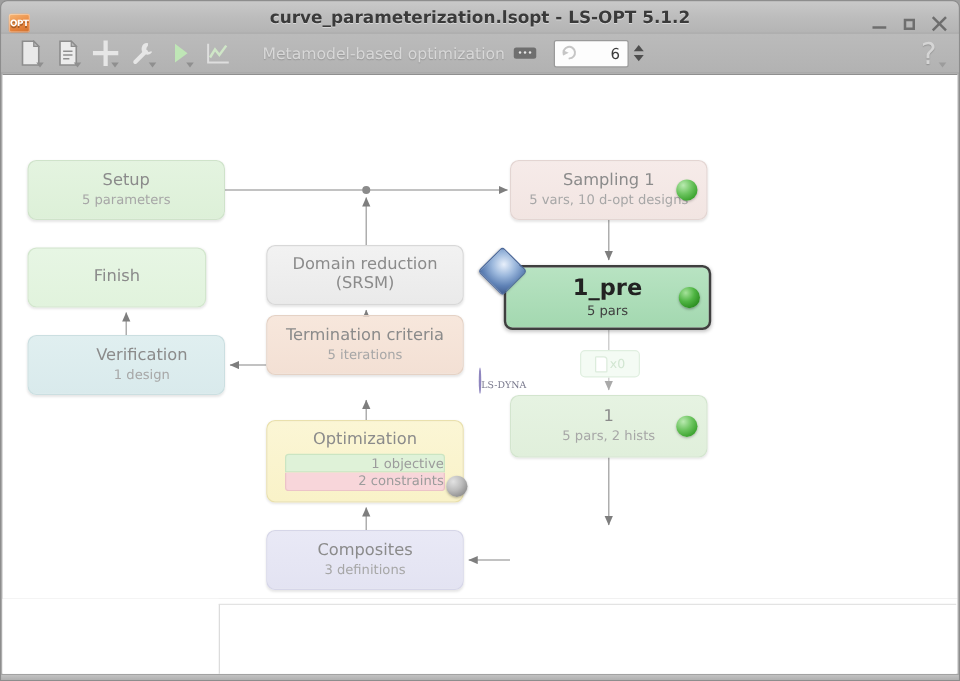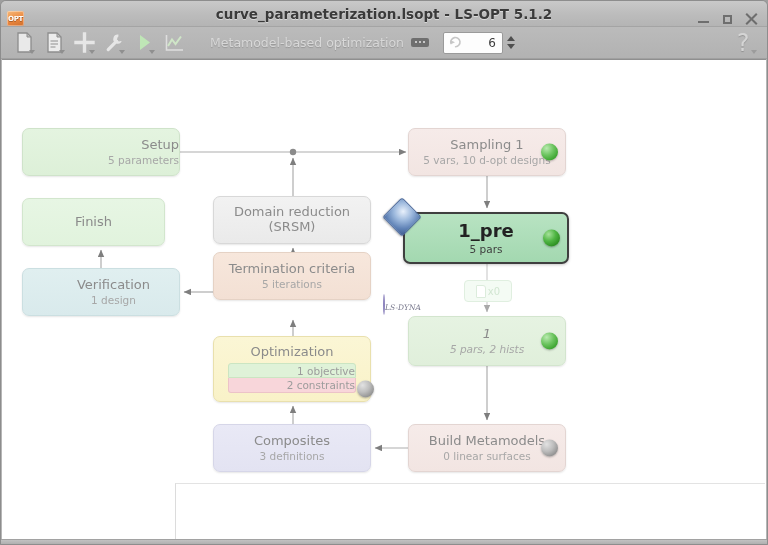--- a/index.html
+++ b/index.html
@@ -167,29 +167,29 @@
   }
   .node .title {
     font-size: 13px; color: #8b8b8b;
     line-height: 1.15;
     text-align: center;
   }
   .node .sub {
     font-size: 10.5px; color: #a7a7a7;
     margin-top: 2px; text-align: center;
   }
-  .node.green   { background: linear-gradient(180deg,#e4f4e0 0%,#ddf0d8 100%); border-color:#cfe3ca;align-items:flex-end; }
+  .node.green   { background: linear-gradient(180deg,#e4f4e0 0%,#ddf0d8 100%); border-color:#cfe3ca; }
   .node.green2  { background: linear-gradient(180deg,#e7f6e4 0%,#e1f3dd 100%); border-color:#d2e6cd; }
   .node.blue    { background: linear-gradient(180deg,#e0eff0 0%,#d9eaec 100%); border-color:#cbdfe1;padding-left:25px; }
   .node.gray    { background: linear-gradient(180deg,#f2f2f2 0%,#eaeaea 100%); border-color:#d8d8d8; }
   .node.peach   { background: linear-gradient(180deg,#f7e7dc 0%,#f3e0d4 100%); border-color:#e5d2c5; }
   .node.yellow  { background: linear-gradient(180deg,#fbf6d5 0%,#f9f2c8 100%); border-color:#e9e0ad; }
   .node.lav     { background: linear-gradient(180deg,#e9e9f6 0%,#e3e3f2 100%); border-color:#d6d6e8; }
   .node.pinkish { background: linear-gradient(180deg,#f6ebe9 0%,#f2e5e2 100%); border-color:#e3d5d2; }
-  .node.palegreen { background: linear-gradient(180deg,#e6f3e2 0%,#e0efdb 100%); border-color:#d3e5ce;font-style:italic; }
+  .node.palegreen { background: linear-gradient(180deg,#e6f3e2 0%,#e0efdb 100%); border-color:#d3e5ce; }
   .node.selected {
     background: linear-gradient(180deg,#b8e3c2 0%,#a3d8b0 100%);
     border: 2px solid #3f3f3f;
     box-shadow: 0 1px 3px rgba(0,0,0,.22);
   }
   .node.selected .title { color: #222; font-size: 18px; font-weight: bold; }
   .node.selected .sub   { color: #3f3f3f; }
 
   
   .sphere {
@@ -481,25 +481,20 @@
           <div class="opt-row con">2 constraints</div>
         </div>
         <span class="sphere grey" style="right:-4px;top:52px"></span>
       </div>
 
       <div class="node lav" style="left:211px;top:364px;width:158px;height:48px">
         <span class="title">Composites</span>
         <span class="sub">3 definitions</span>
       </div>
 
-      <div class="node pinkish" style="left:406px;top:364px;width:158px;height:48px">
-        <span class="title">Build Metamodels</span>
-        <span class="sub">0 linear surfaces</span>
-        <span class="sphere grey"></span>
-      </div>
 
     </div>
   </div>
 
   <div id="bottom-panel">
     <div id="bp-left"></div>
     <div id="bp-right"></div>
   </div>
 
   <div id="statusbar"></div>

